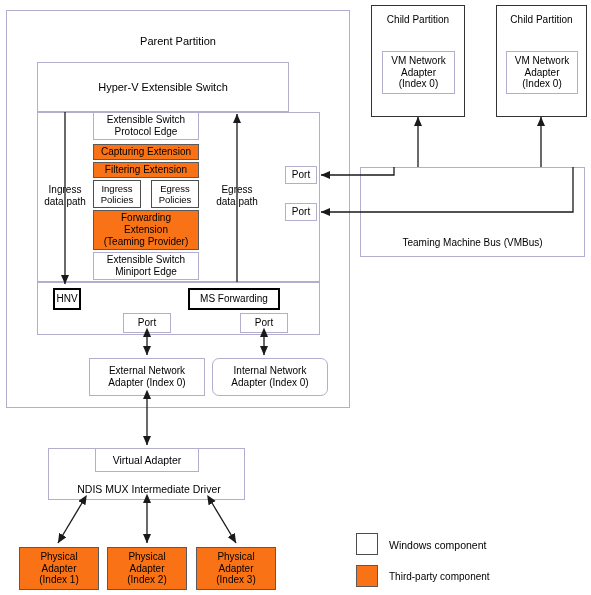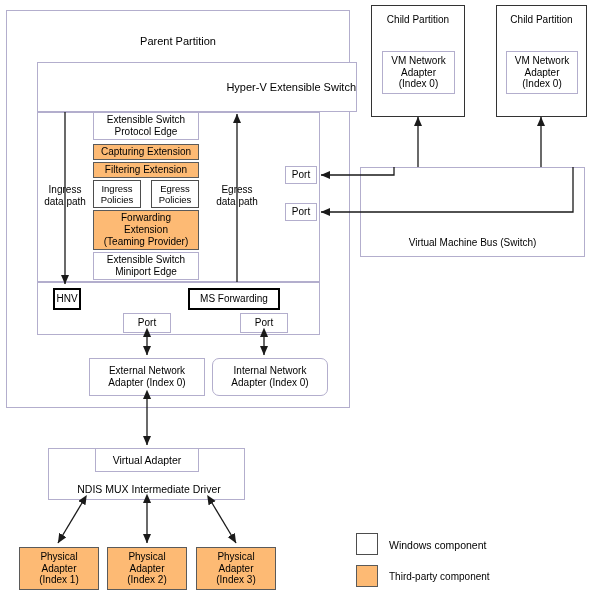--- a/index.html
+++ b/index.html
@@ -37,21 +37,21 @@
   .b-dark {
     border: 1px solid #4d4d4d;
     background: #ffffff;
   }
   .b-black2 {
     border: 2px solid #000000;
     background: #ffffff;
   }
   
   .shaded {
-    background: #fdba74;
+    background: #f97316;
     border: 1px solid #5a5a5a;
   }
   .label-top {
     align-items: flex-start;
   }
   .txt {
     position: absolute;
     text-align: center;
     white-space: pre-line;
     line-height: 1.2;
@@ -77,21 +77,21 @@
   }
 </style>
 </head>
 <body>
 
 <div id="diagram">
 
   <div class="box b-light label-top" style="left:6px; top:10px; width:344px; height:398px;"></div>
   <div class="txt" style="left:6px; top:35px; width:344px; font-size:11px;">Parent Partition</div>
 
-  <div class="box b-light" style="left:37px; top:62px; width:320px; height:50px;justify-content:flex-end;">
+  <div class="box b-light" style="left:37px; top:62px; width:252px; height:50px;">
     <span style="font-size:11px;">Hyper-V Extensible Switch</span>
   </div>
 
   <div class="box b-light" style="left:37px; top:112px; width:283px; height:170px;"></div>
 
   <div class="box b-light" style="left:93px; top:112px; width:106px; height:28px; font-size:10px;">
     <span>Extensible Switch
 Protocol Edge</span>
   </div>
 
@@ -172,21 +172,21 @@
 
   <div class="box b-dark label-top" style="left:496px; top:5px; width:91px; height:112px; border-color:#333;"></div>
   <div class="txt" style="left:496px; top:14px; width:91px; font-size:10px;">Child Partition</div>
   <div class="box b-light" style="left:506px; top:51px; width:72px; height:43px; font-size:10px;">
     <span>VM Network
 Adapter
 (Index 0)</span>
   </div>
 
   <div class="box b-light" style="left:360px; top:167px; width:225px; height:90px;"></div>
-  <div class="txt" style="left:360px; top:237px; width:225px; font-size:10px;">Virtual Machine Bus (Switch)</div>
+  <div class="txt" style="left:360px; top:237px; width:225px; font-size:10px;">Teaming Machine Bus (VMBus)</div>
 
   <div class="box b-light" style="left:48px; top:448px; width:197px; height:52px;"></div>
   <div class="box b-light" style="left:95px; top:448px; width:104px; height:24px; font-size:10.5px;">
     <span>Virtual Adapter</span>
   </div>
   <div class="txt" style="left:48px; top:483px; width:202px; font-size:10.5px;">NDIS MUX Intermediate Driver</div>
 
   <div class="box shaded" style="left:19px; top:547px; width:80px; height:43px; font-size:10px;">
     <span>Physical
 Adapter

